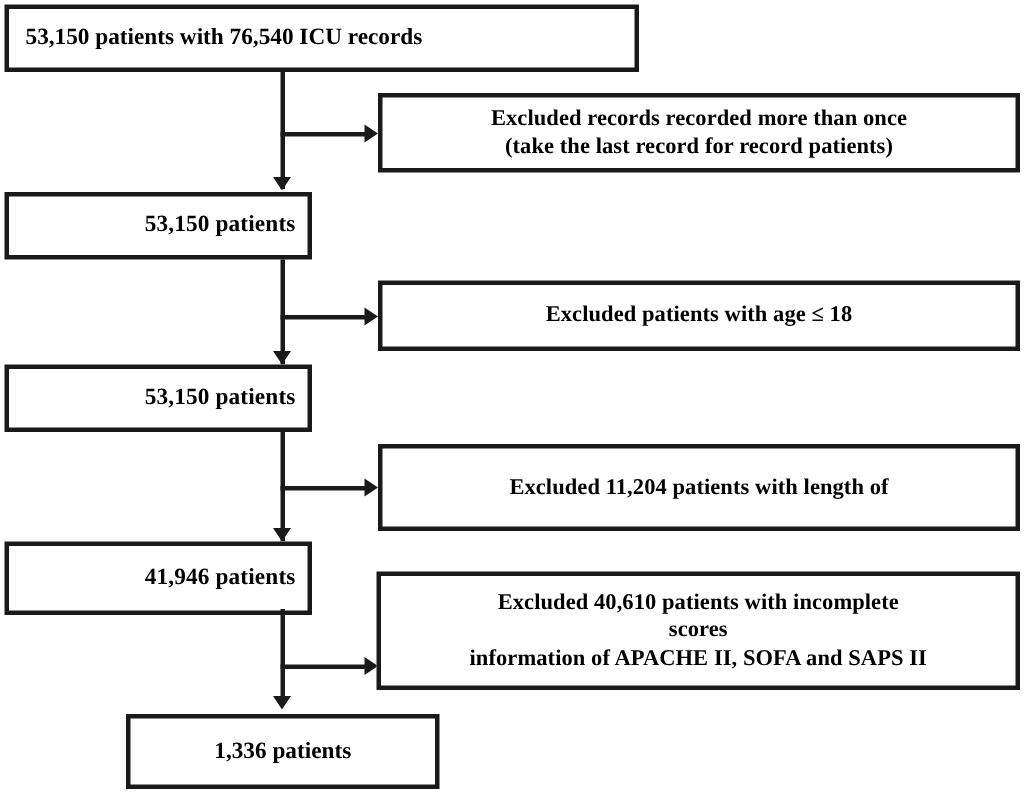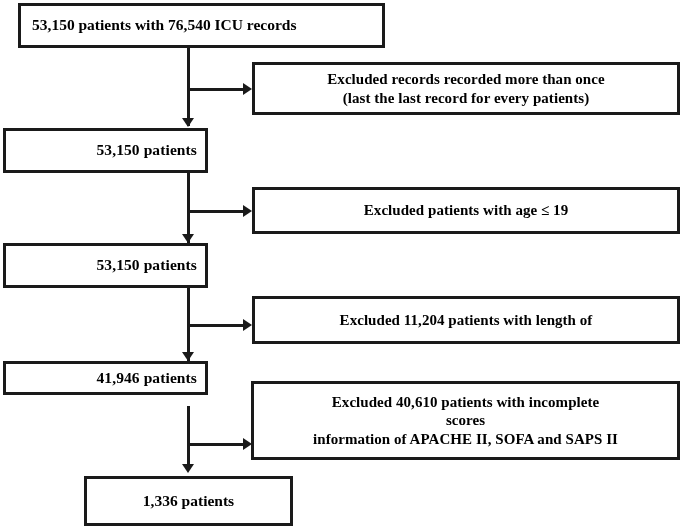--- a/index.html
+++ b/index.html
@@ -87,68 +87,68 @@
     border-top: 6px solid transparent;
     border-bottom: 6px solid transparent;
     border-left: 9px solid #1a1a1a;
   }
 </style>
 </head>
 <body>
 
 <div id="flow-root">
 
-  <div class="node node-head" style="left:18px; top:3px; width:367px; height:45px;">
+  <div class="node node-head" style="left:3px; top:3px; width:423px; height:45px;">
     <span>53,150 patients with 76,540 ICU records</span>
   </div>
 
   <div class="v-line" style="left:187px; top:48px; height:78px;"></div>
   <div class="arrow-down" style="left:182px; top:118px;"></div>
 
   <div class="h-line" style="left:187px; top:88px; width:58px;"></div>
   <div class="arrow-right" style="left:243px; top:83px;"></div>
 
   <div class="node node-right" style="left:252px; top:62px; width:428px; height:53px;">
     <span>
       <span>Excluded records recorded more than once</span>
-      <span>(last the last record for every patients)</span>
+      <span>(take the last record for record patients)</span>
     </span>
   </div>
 
   <div class="node node-left" style="left:3px; top:128px; width:205px; height:45px;">
     <span>53,150 patients</span>
   </div>
 
   <div class="v-line" style="left:187px; top:173px; height:70px;"></div>
   <div class="arrow-down" style="left:182px; top:234px;"></div>
 
   <div class="h-line" style="left:187px; top:210px; width:58px;"></div>
   <div class="arrow-right" style="left:243px; top:205px;"></div>
 
   <div class="node node-right" style="left:252px; top:187px; width:428px; height:47px;">
-    <span>Excluded patients with age ≤ 19</span>
+    <span>Excluded patients with age ≤ 18</span>
   </div>
 
   <div class="node node-left" style="left:3px; top:243px; width:205px; height:45px;">
     <span>53,150 patients</span>
   </div>
 
   <div class="v-line" style="left:187px; top:288px; height:73px;"></div>
   <div class="arrow-down" style="left:182px; top:352px;"></div>
 
   <div class="h-line" style="left:187px; top:324px; width:58px;"></div>
   <div class="arrow-right" style="left:243px; top:319px;"></div>
 
-  <div class="node node-right" style="left:252px; top:296px; width:428px; height:48px;">
+  <div class="node node-right" style="left:252px; top:296px; width:428px; height:58px;">
     <span>
       <span>Excluded 11,204 patients with length of</span>
     </span>
   </div>
 
-  <div class="node node-left" style="left:3px; top:361px; width:205px; height:34px;">
+  <div class="node node-left" style="left:3px; top:361px; width:205px; height:49px;">
     <span>41,946 patients</span>
   </div>
 
   <div class="v-line" style="left:187px; top:406px; height:64px;"></div>
   <div class="arrow-down" style="left:182px; top:464px;"></div>
 
   <div class="h-line" style="left:187px; top:443px; width:58px;"></div>
   <div class="arrow-right" style="left:243px; top:438px;"></div>
 
   <div class="node node-right" style="left:251px; top:381px; width:429px; height:79px;">

